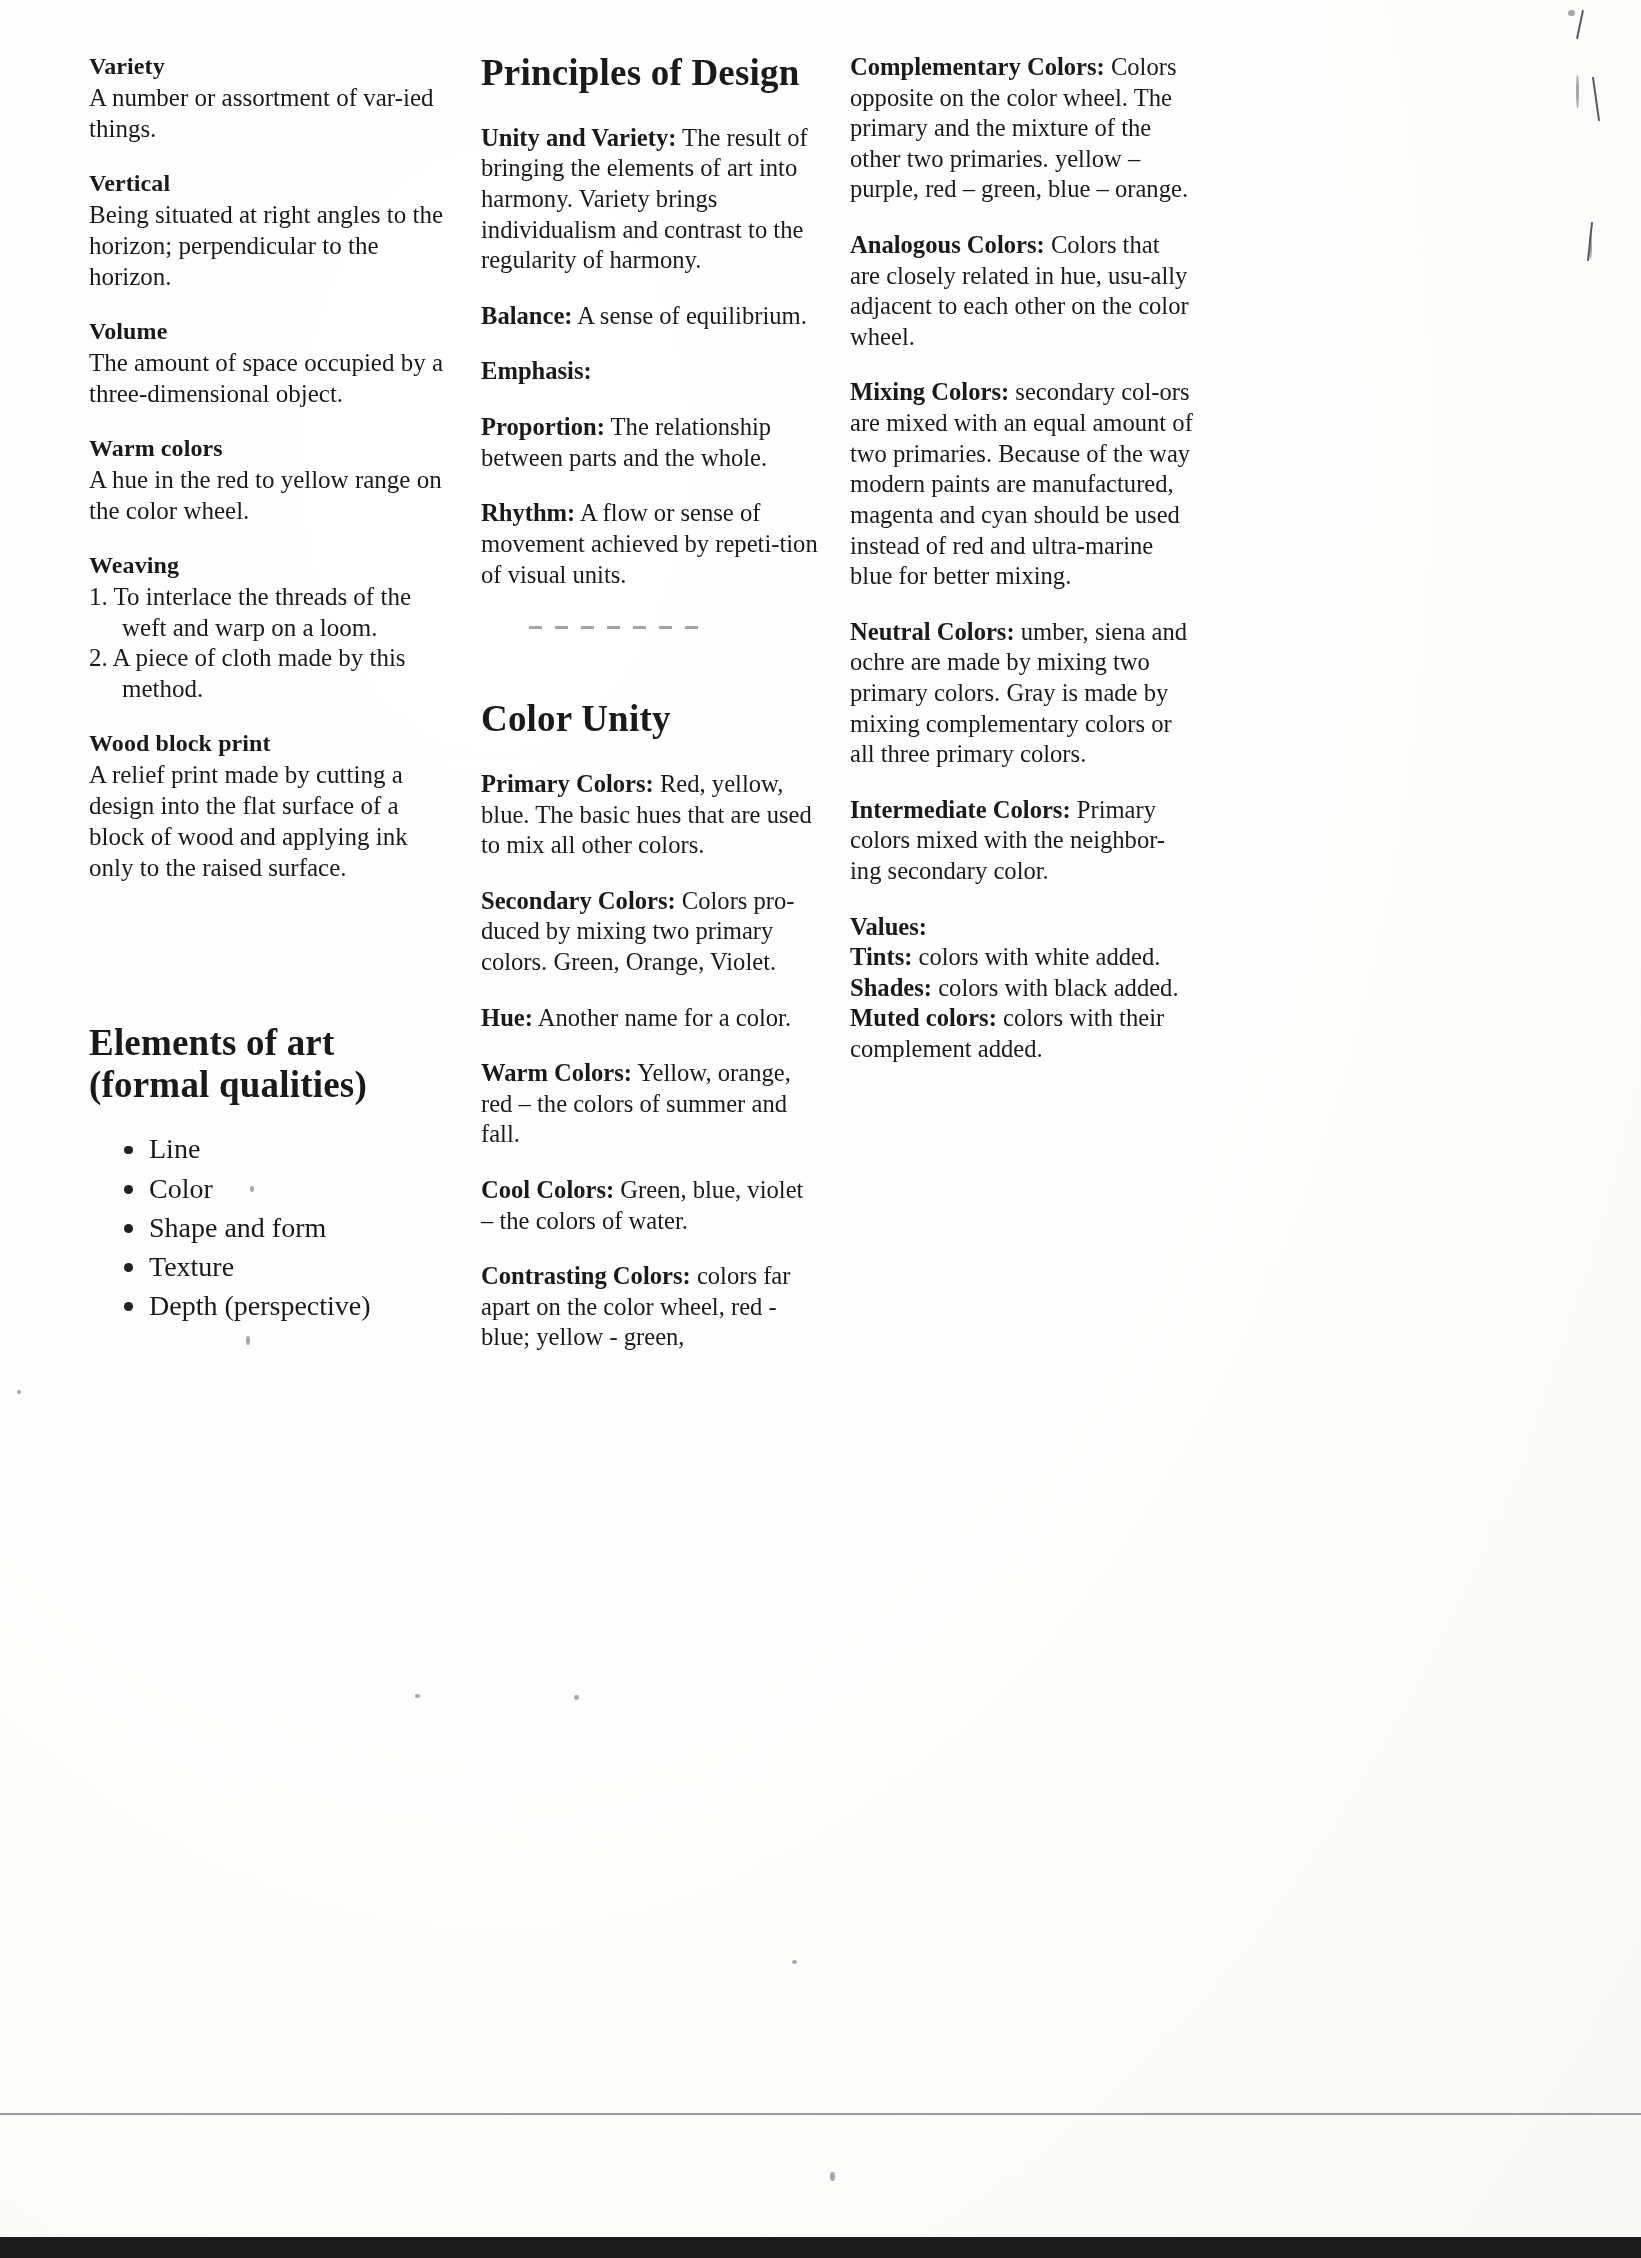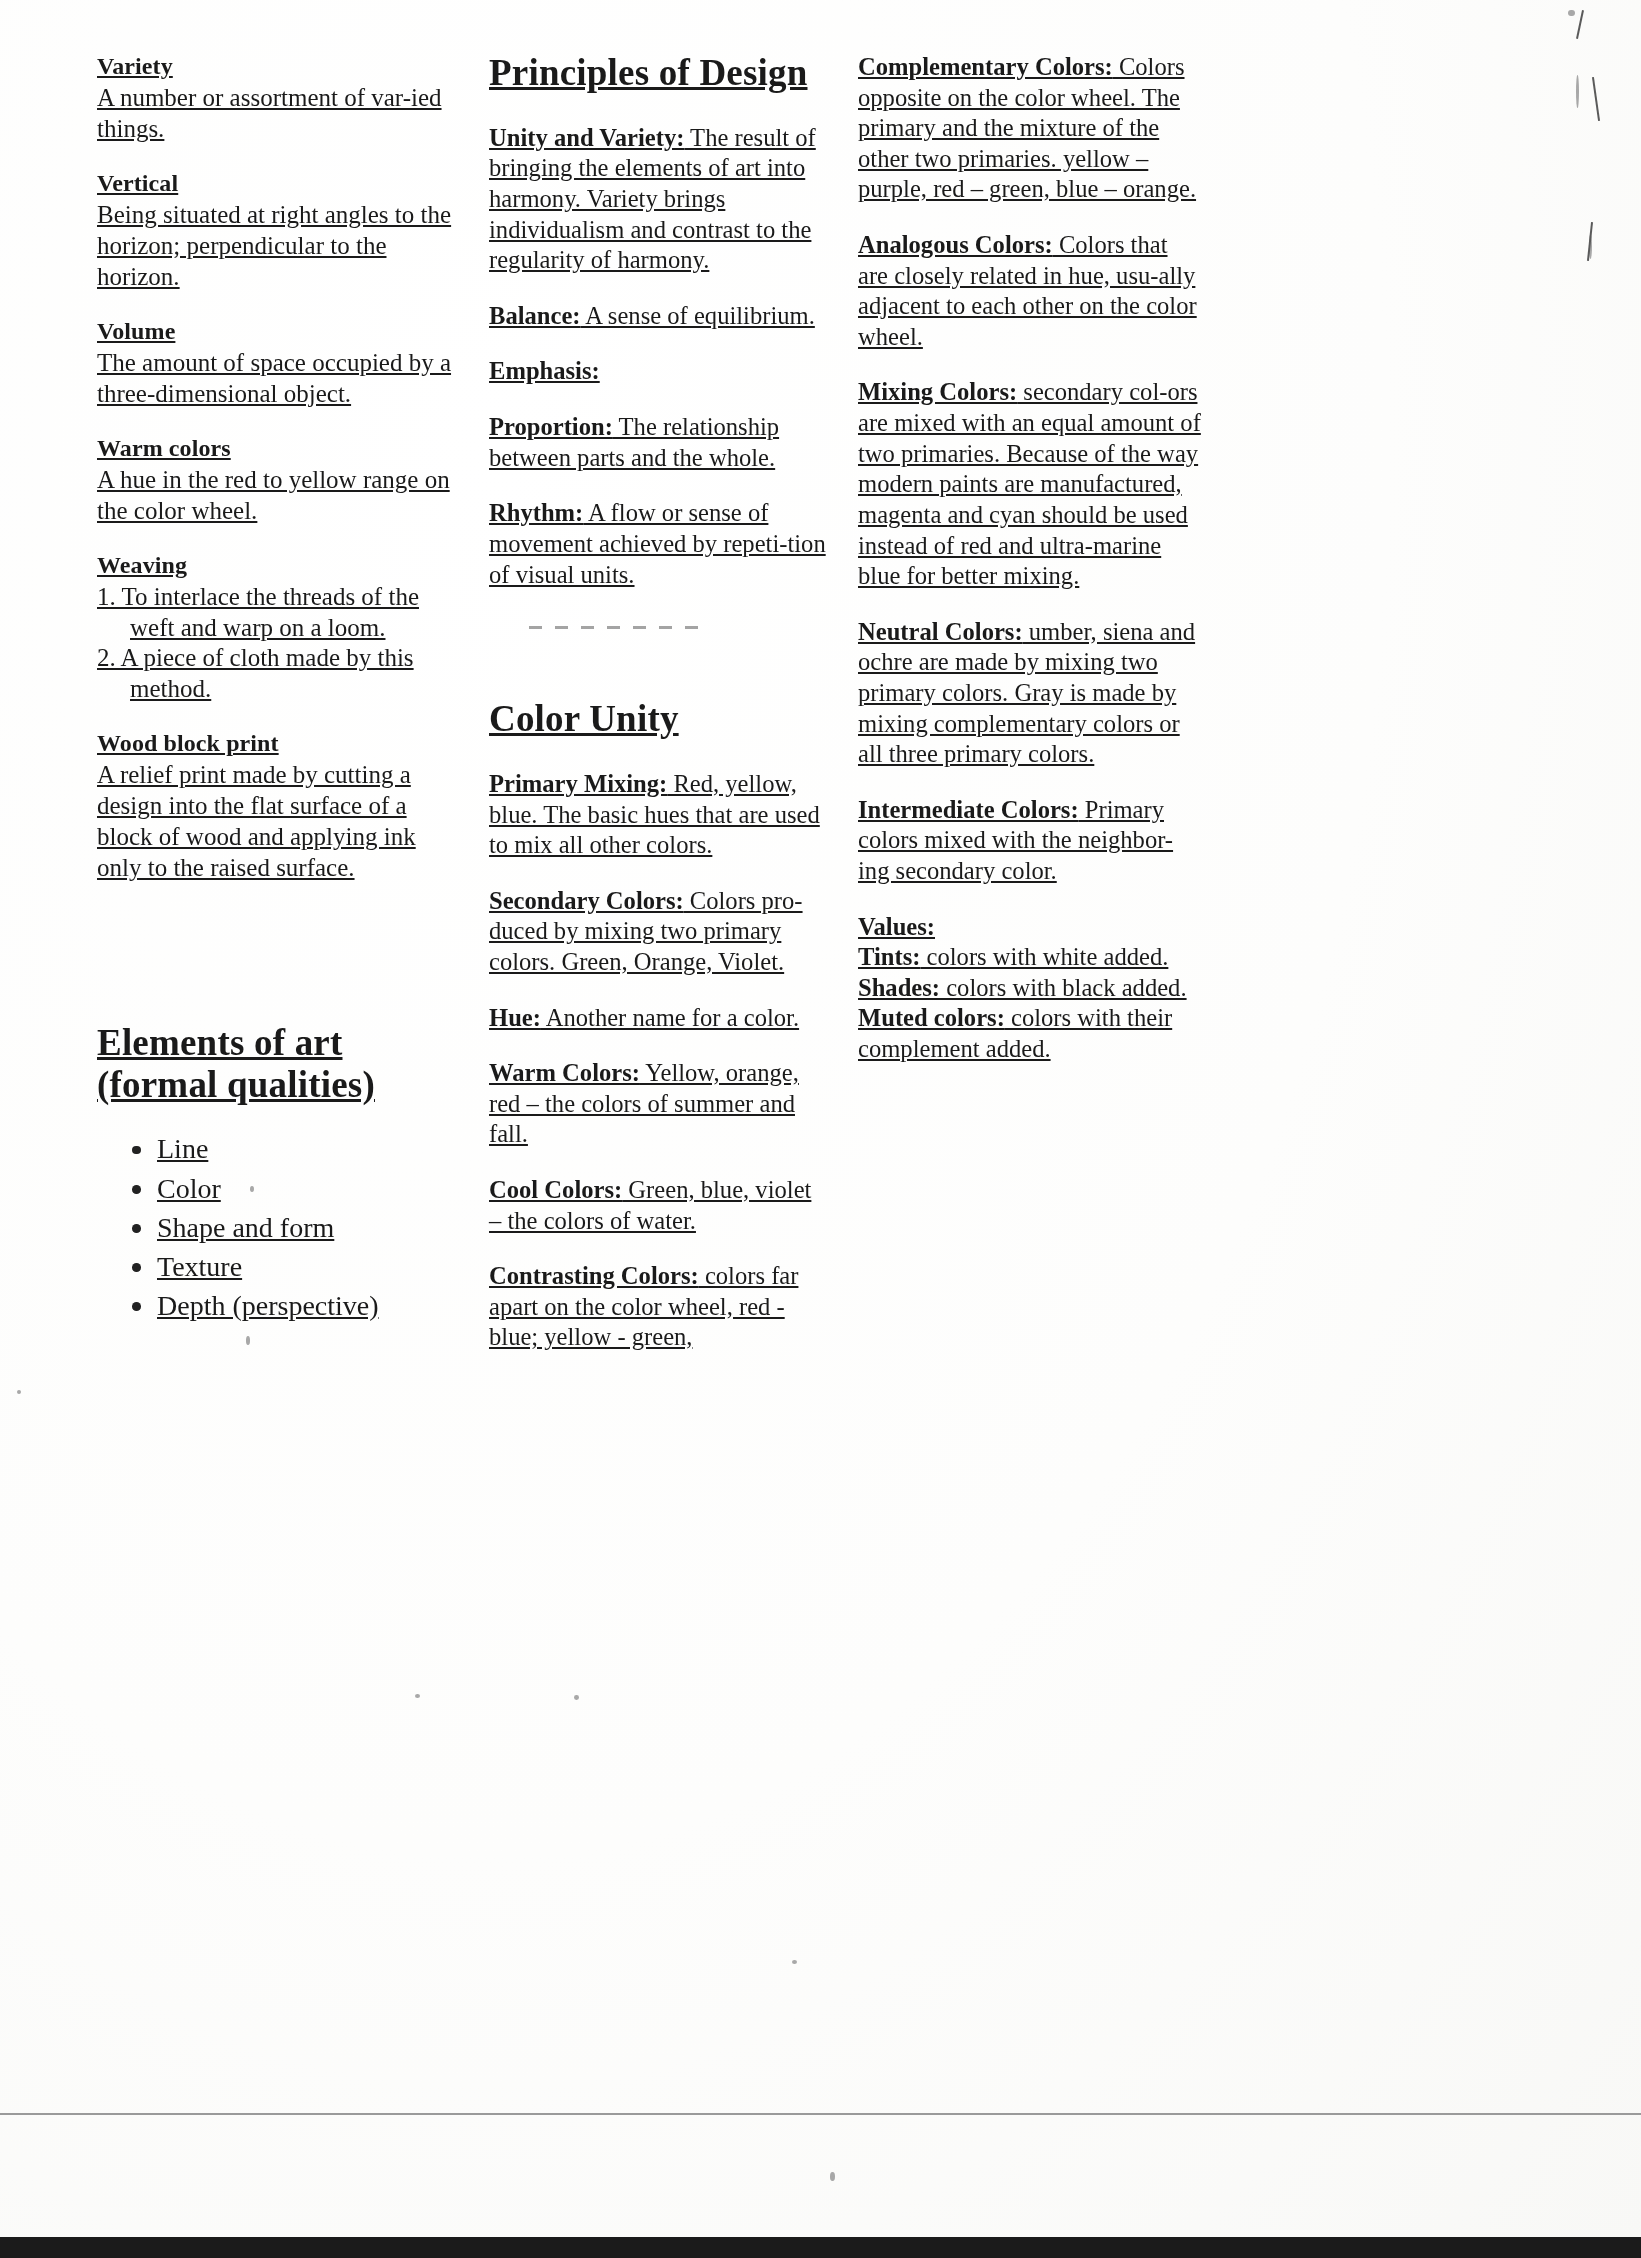--- a/index.html
+++ b/index.html
@@ -21,25 +21,24 @@
   
   #paper-field {
     position: absolute;
     inset: 0;
     background:
       radial-gradient(ellipse at 30% 20%, #ffffff 0%, #fdfdfc 55%, #f8f8f6 100%);
   }
   #columns {
     position: absolute;
     top: 52px;
-    left: 8px;
+    left: 0;
     width: 1329px;
     display: flex;
     align-items: flex-start;
-    text-decoration: underline;
   }
   .col {
     position: relative;
   }
   .col-left   { width: 355px; margin-left: 89px; }
   .col-mid    { width: 340px; margin-left: 37px; }
   .col-right  { width: 343px; margin-left: 29px; }
 
   
   .entry { margin-bottom: 24px; }
@@ -267,21 +266,21 @@
 
       <p class="runin">
         <span class="lead">Rhythm:</span><span> A flow or sense of movement achieved by repeti-tion of visual units.</span>
       </p>
 
       <div class="block-gap-md"></div>
 
       <p class="section-title">Color Unity</p>
 
       <p class="runin">
-        <span class="lead">Primary Mixing:</span><span> Red, yellow, blue. The basic hues that are used to mix all other colors.</span>
+        <span class="lead">Primary Colors:</span><span> Red, yellow, blue. The basic hues that are used to mix all other colors.</span>
       </p>
       <p class="runin">
         <span class="lead">Secondary Colors:</span><span> Colors pro-duced by mixing two primary colors. Green, Orange, Violet.</span>
       </p>
       <p class="runin">
         <span class="lead">Hue:</span><span> Another name for a color.</span>
       </p>
       <p class="runin">
         <span class="lead">Warm Colors:</span><span> Yellow, orange, red – the colors of summer and fall.</span>
       </p>

